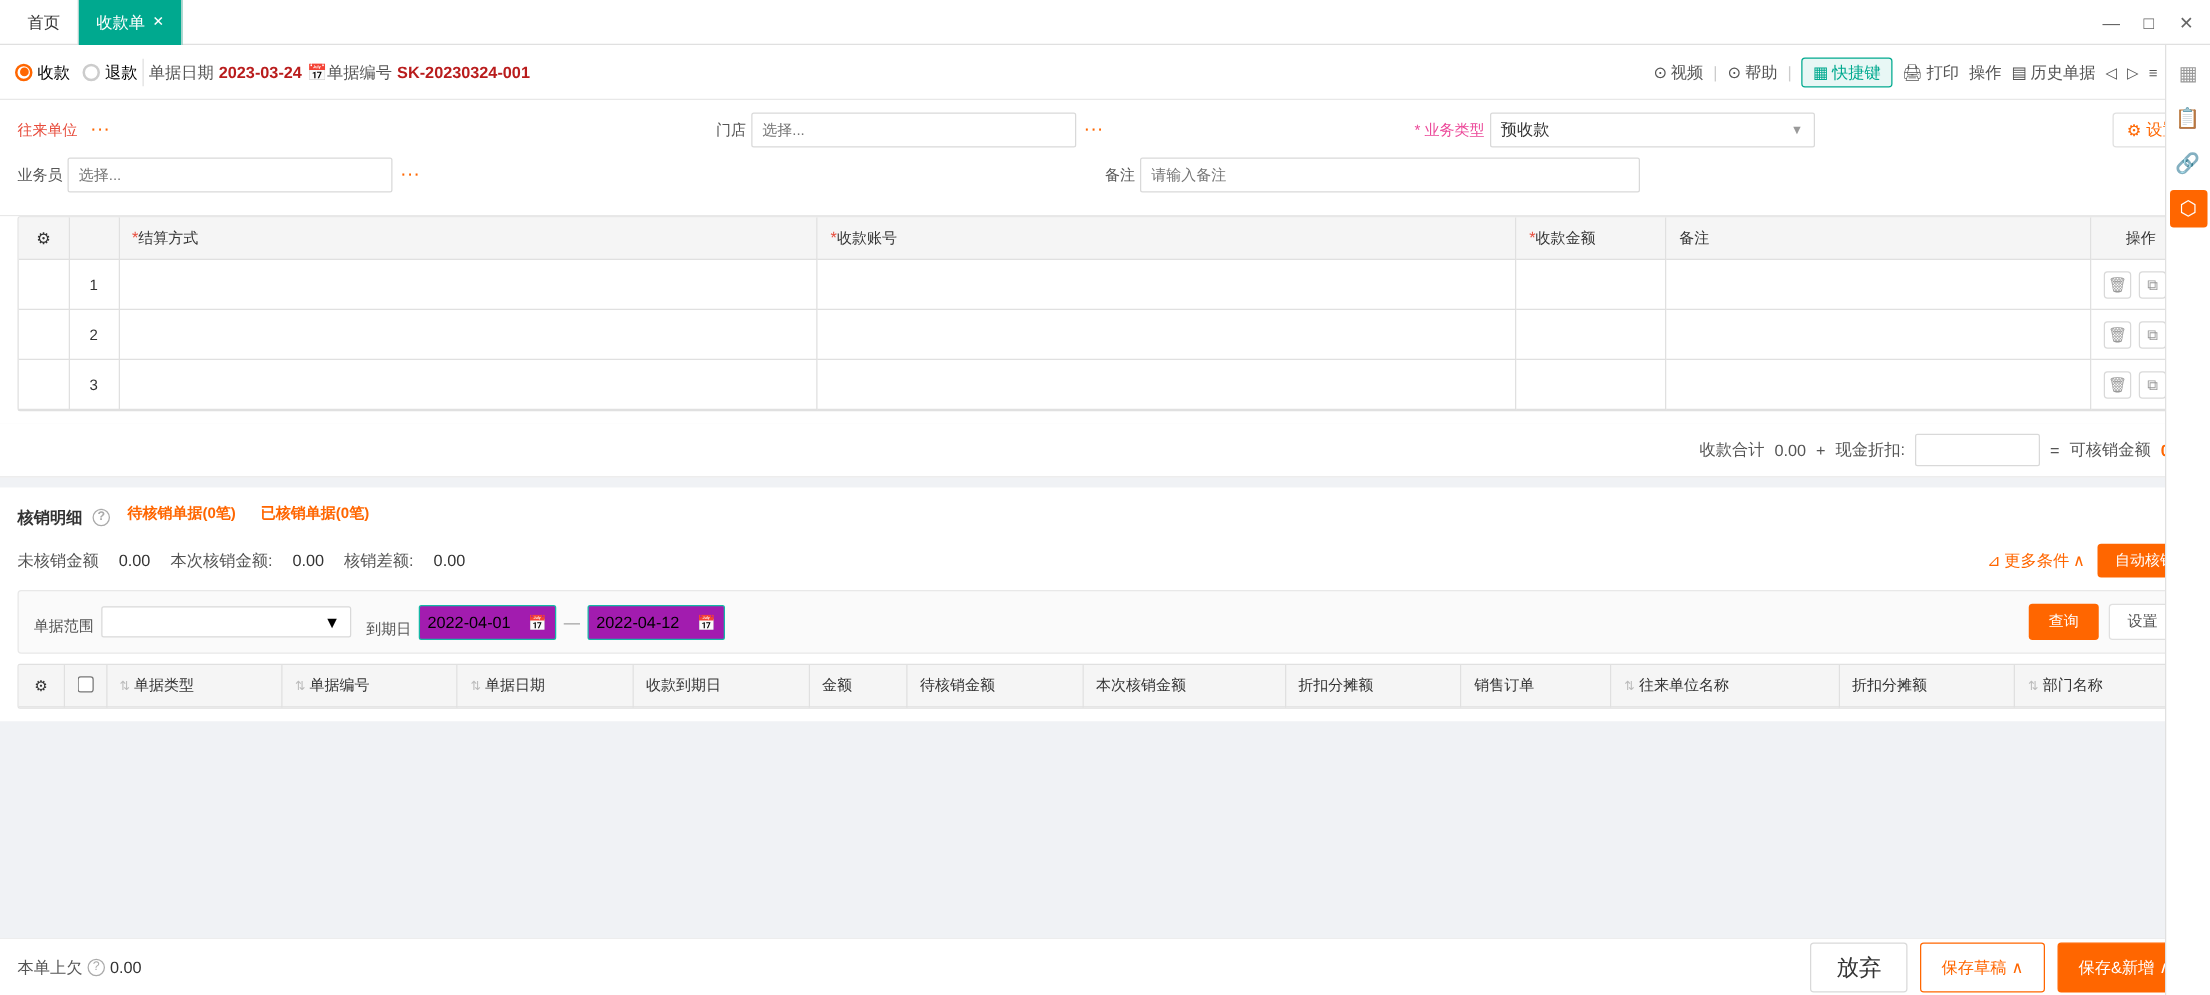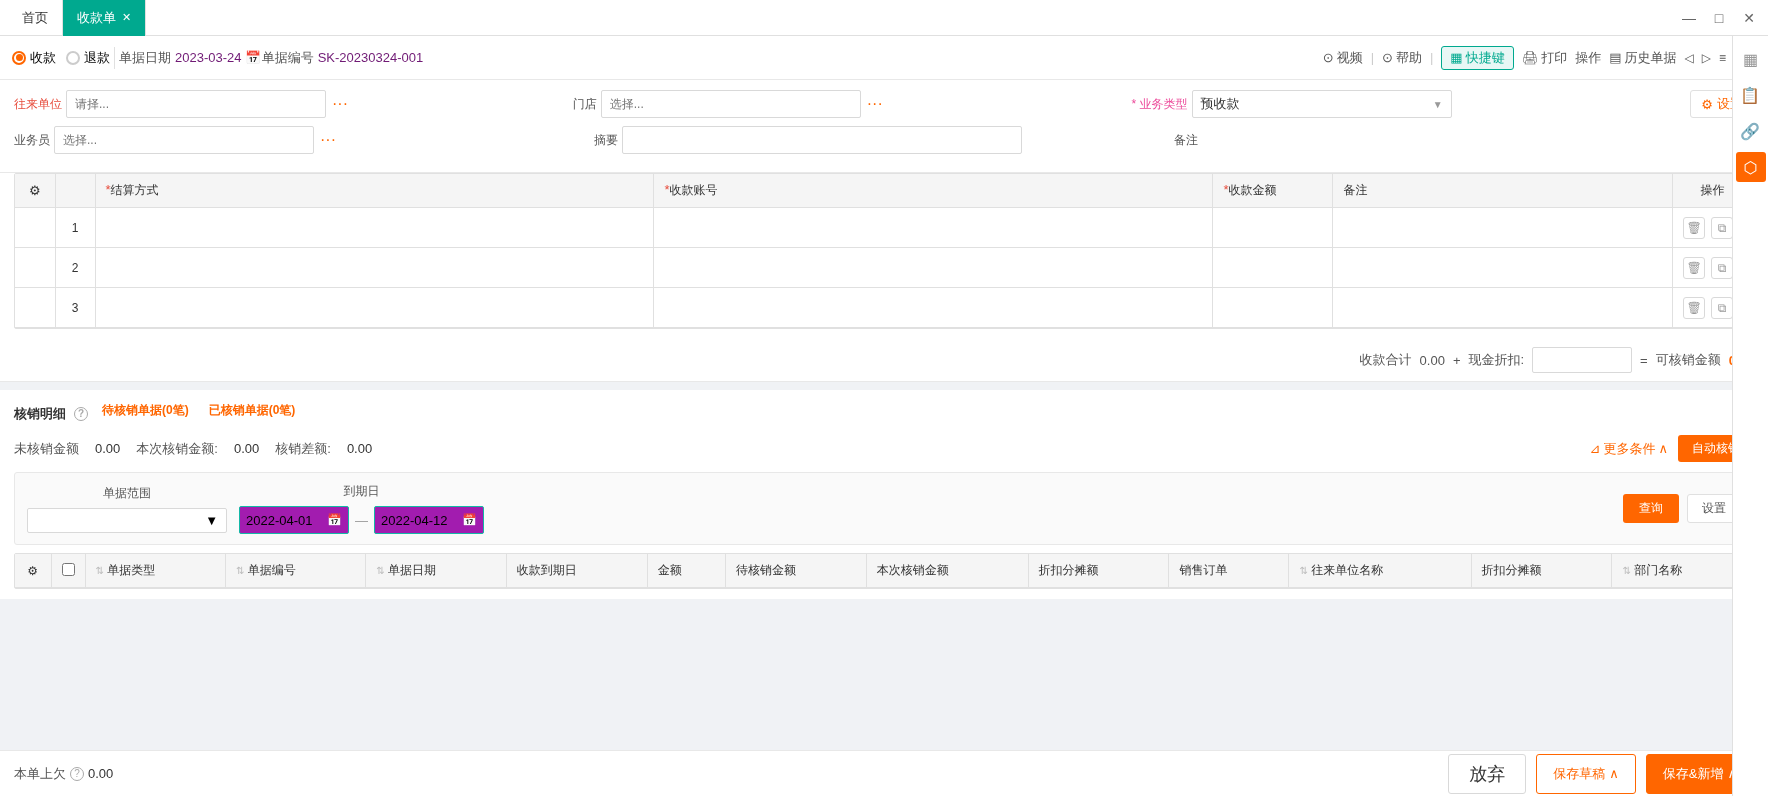--- a/index.html
+++ b/index.html
@@ -32,21 +32,21 @@
       border-bottom: 1px solid #e8e8e8;
       height: 44px; 
     }
     .radio-group { display: flex; align-items: center; gap: 10px; }
     .radio-item { display: flex; align-items: center; gap: 4px; cursor: pointer; }
     .radio-circle { width: 14px; height: 14px; border-radius: 50%; border: 2px solid #ccc; display: flex; align-items: center; justify-content: center; }
     .radio-circle.checked { border-color: #f60; }
     .radio-dot { width: 7px; height: 7px; border-radius: 50%; background: #f60; }
     .divider-v { width: 1px; height: 22px; background: #e0e0e0; margin: 0 4px; }
     .field-group { display: flex; align-items: center; gap: 4px; color: #555; }
-    .field-value { color: #701a75; font-weight: 400; }
+    .field-value { color: #b91c1c; font-weight: 700; }
     .cal-icon { color: #f60; cursor: pointer; }
     .toolbar-right { margin-left: auto; display: flex; align-items: center; gap: 8px; }
     .toolbar-btn { display: flex; align-items: center; gap: 3px; cursor: pointer; color: #555; font-size: 12px; }
     .toolbar-btn .icon { font-size: 13px; }
     .shortcut-btn { background: #fff; border: 1px solid #e0e0e0; border-radius: 3px; padding: 2px 8px; display: flex; align-items: center; gap: 3px; cursor: pointer; color: #333; font-size: 12px; }
     .shortcut-btn.active { background: #e8f7f5; border-color: #00a98f; color: #00a98f; }
 
     
     .main-form {
       background: #fff;
@@ -109,21 +109,21 @@
     .verify-section { background: #fff; margin-top: 8px; padding: 10px 14px; }
     .verify-title { display: flex; align-items: center; gap: 8px; font-size: 14px; font-weight: bold; color: #333; margin-bottom: 8px; }
     .verify-tabs { display: flex; gap: 0; margin-bottom: 6px; }
     .verify-tab { color: #f60; font-size: 12px; cursor: pointer; padding: 2px 6px; }
     .verify-tab + .verify-tab { margin-left: 8px; }
     .verify-stats { display: flex; align-items: center; gap: 16px; font-size: 12px; color: #555; margin-bottom: 10px; }
     .stat-value { color: #333; }
     .more-conditions { color: #f60; font-size: 12px; cursor: pointer; display: flex; align-items: center; gap: 3px; }
     .auto-btn { background: #f60; color: #fff; border: none; border-radius: 3px; padding: 5px 14px; cursor: pointer; font-size: 12px; }
     .verify-form-row { display: flex; align-items: center; gap: 12px; padding: 8px 0; border: 1px solid #e8e8e8; border-radius: 3px; padding: 10px 12px; margin-bottom: 8px; background: #fafafa; }
-    .verify-field { display: flex; align-items: center; gap: 6px; flex-direction: column; }
+    .verify-field { display: flex; align-items: flex-end; gap: 6px; }
     .verify-label { color: #555; font-size: 12px; white-space: nowrap; }
     .verify-select { display: flex; align-items: center; gap: 4px; border: 1px solid #d9d9d9; border-radius: 2px; padding: 4px 8px; cursor: pointer; font-size: 12px; min-width: 160px; background: #fff; }
     .verify-date-range { display: flex; align-items: center; gap: 6px; }
     .date-input { width: 110px; height: 28px; border: 1px solid #14b8a6; border-radius: 2px; padding: 0 6px; font-size: 12px; background: #a21caf; display: flex; align-items: center; justify-content: space-between; cursor: pointer; }
     .date-cal-icon { color: #bbb; font-size: 12px; }
     .query-btn { background: #f60; color: #fff; border: none; border-radius: 3px; padding: 5px 16px; cursor: pointer; font-size: 12px; margin-left: auto; }
     .settings-btn2 { background: #fff; border: 1px solid #e0e0e0; border-radius: 3px; padding: 5px 14px; cursor: pointer; font-size: 12px; color: #555; }
 
     
     .verify-table-wrap { border: 1px solid #e0e0e0; border-radius: 2px; }
@@ -228,21 +228,20 @@
     <div class="toolbar-btn">▷</div>
     <div class="toolbar-btn">≡</div>
     <div class="toolbar-btn" style="background:#f60;color:#fff;padding:2px 6px;border-radius:2px;">⊞</div>
   </div>
 </div>
 
 <div class="main-form">
   <div class="form-row">
     <div class="form-field" style="flex:2;">
       <span class="form-label" style="color:#e74c3c">往来单位</span>
-      <input class="form-input" placeholder="请择..." style="flex: 1 1 0%; max-width: 260px;">
       <span class="more-btn">···</span>
     </div>
     <div class="form-field" style="flex:2;">
       <span class="form-label-plain">门店</span>
       <input class="form-input" placeholder="选择..." style="flex: 1 1 0%; max-width: 260px;">
       <span class="more-btn">···</span>
     </div>
     <div class="form-field" style="flex:2;">
       <span class="form-label" style="color:#ec4899">* 业务类型</span>
       <div class="form-select" style="flex:1;max-width:260px;">
@@ -257,25 +256,22 @@
       </div>
     </div>
   </div>
   <div class="form-row">
     <div class="form-field" style="flex:2;">
       <span class="form-label-plain">业务员</span>
       <input class="form-input" placeholder="选择..." style="flex: 1 1 0%; max-width: 260px;">
       <span class="more-btn">···</span>
     </div>
     <div class="form-field" style="flex:2;">
-      <span class="form-label-plain">摘要</span>
-      <input class="form-input" style="flex: 1 1 0%; max-width: 400px;">
-    </div>
-    <div class="form-field" style="flex:2;">
       <span class="form-label-plain">备注</span>
+      <input class="form-input" placeholder="请输入备注" style="flex: 1 1 0%; max-width: 400px;">
     </div>
   </div>
 </div>
 
 <div class="table-area">
   <div class="table-wrap">
     <table>
       <thead>
         <tr>
           <th style="width:40px;"><span>⚙</span></th>

